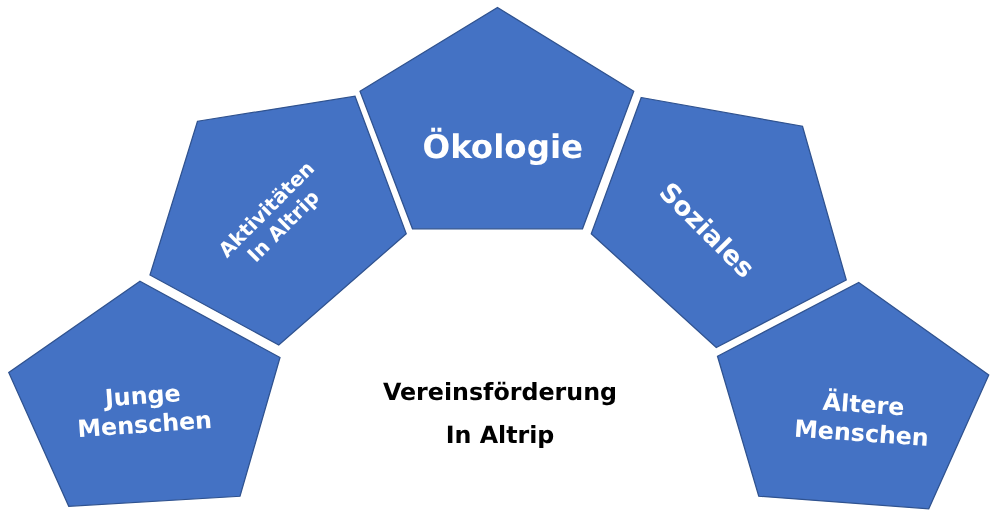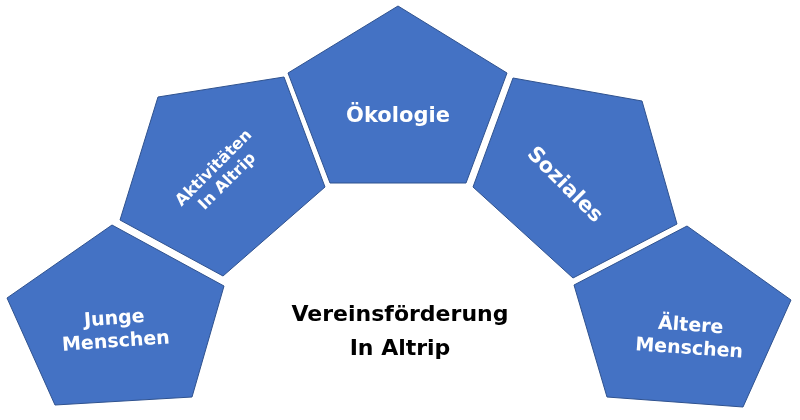--- a/index.html
+++ b/index.html
@@ -14,21 +14,21 @@
       line-height: 1.2;
       white-space: nowrap;
       transform-origin: center center;
     }
     .center-title {
       position: absolute;
       left: 240px; top: 297px; width: 320px;
       text-align: center;
       color: #000000;
       font-weight: bold;
-      font-size: 22px;
+      font-size: 19px;
       line-height: 34px;
     }
   </style>
 </head>
 <body>
 
 <svg class="shapes" width="800" height="420">
   <polygon class="pent" points="112,225 224,286 192,397 55,405 7,298"></polygon>
   <polygon class="pent" points="158,97 284,77 325,187 223,276 120,220"></polygon>
   <polygon class="pent" points="398,6 507,73 466,183 330,183 288,73"></polygon>
@@ -39,21 +39,21 @@
 <div class="label" style="left:60px; top:306px; width:110px; font-size:19px; transform: rotate(-4deg);">
   <div>Junge</div>
   <div>Menschen</div>
 </div>
 
 <div class="label" style="left:165px; top:155px; width:110px; font-size:16px; transform: rotate(-45deg);">
   <div>Aktivitäten</div>
   <div>In Altrip</div>
 </div>
 
-<div class="label" style="left:338px; top:103px; width:120px; font-size:21px;">
+<div class="label" style="left:338px; top:103px; width:120px; font-size:26px;">
   <div>Ökologie</div>
 </div>
 
 <div class="label" style="left:510px; top:172px; width:110px; font-size:21px; transform: rotate(45deg);">
   <div>Soziales</div>
 </div>
 
 <div class="label" style="left:630px; top:313px; width:120px; font-size:19px; transform: rotate(4deg);">
   <div>Ältere</div>
   <div>Menschen</div>

